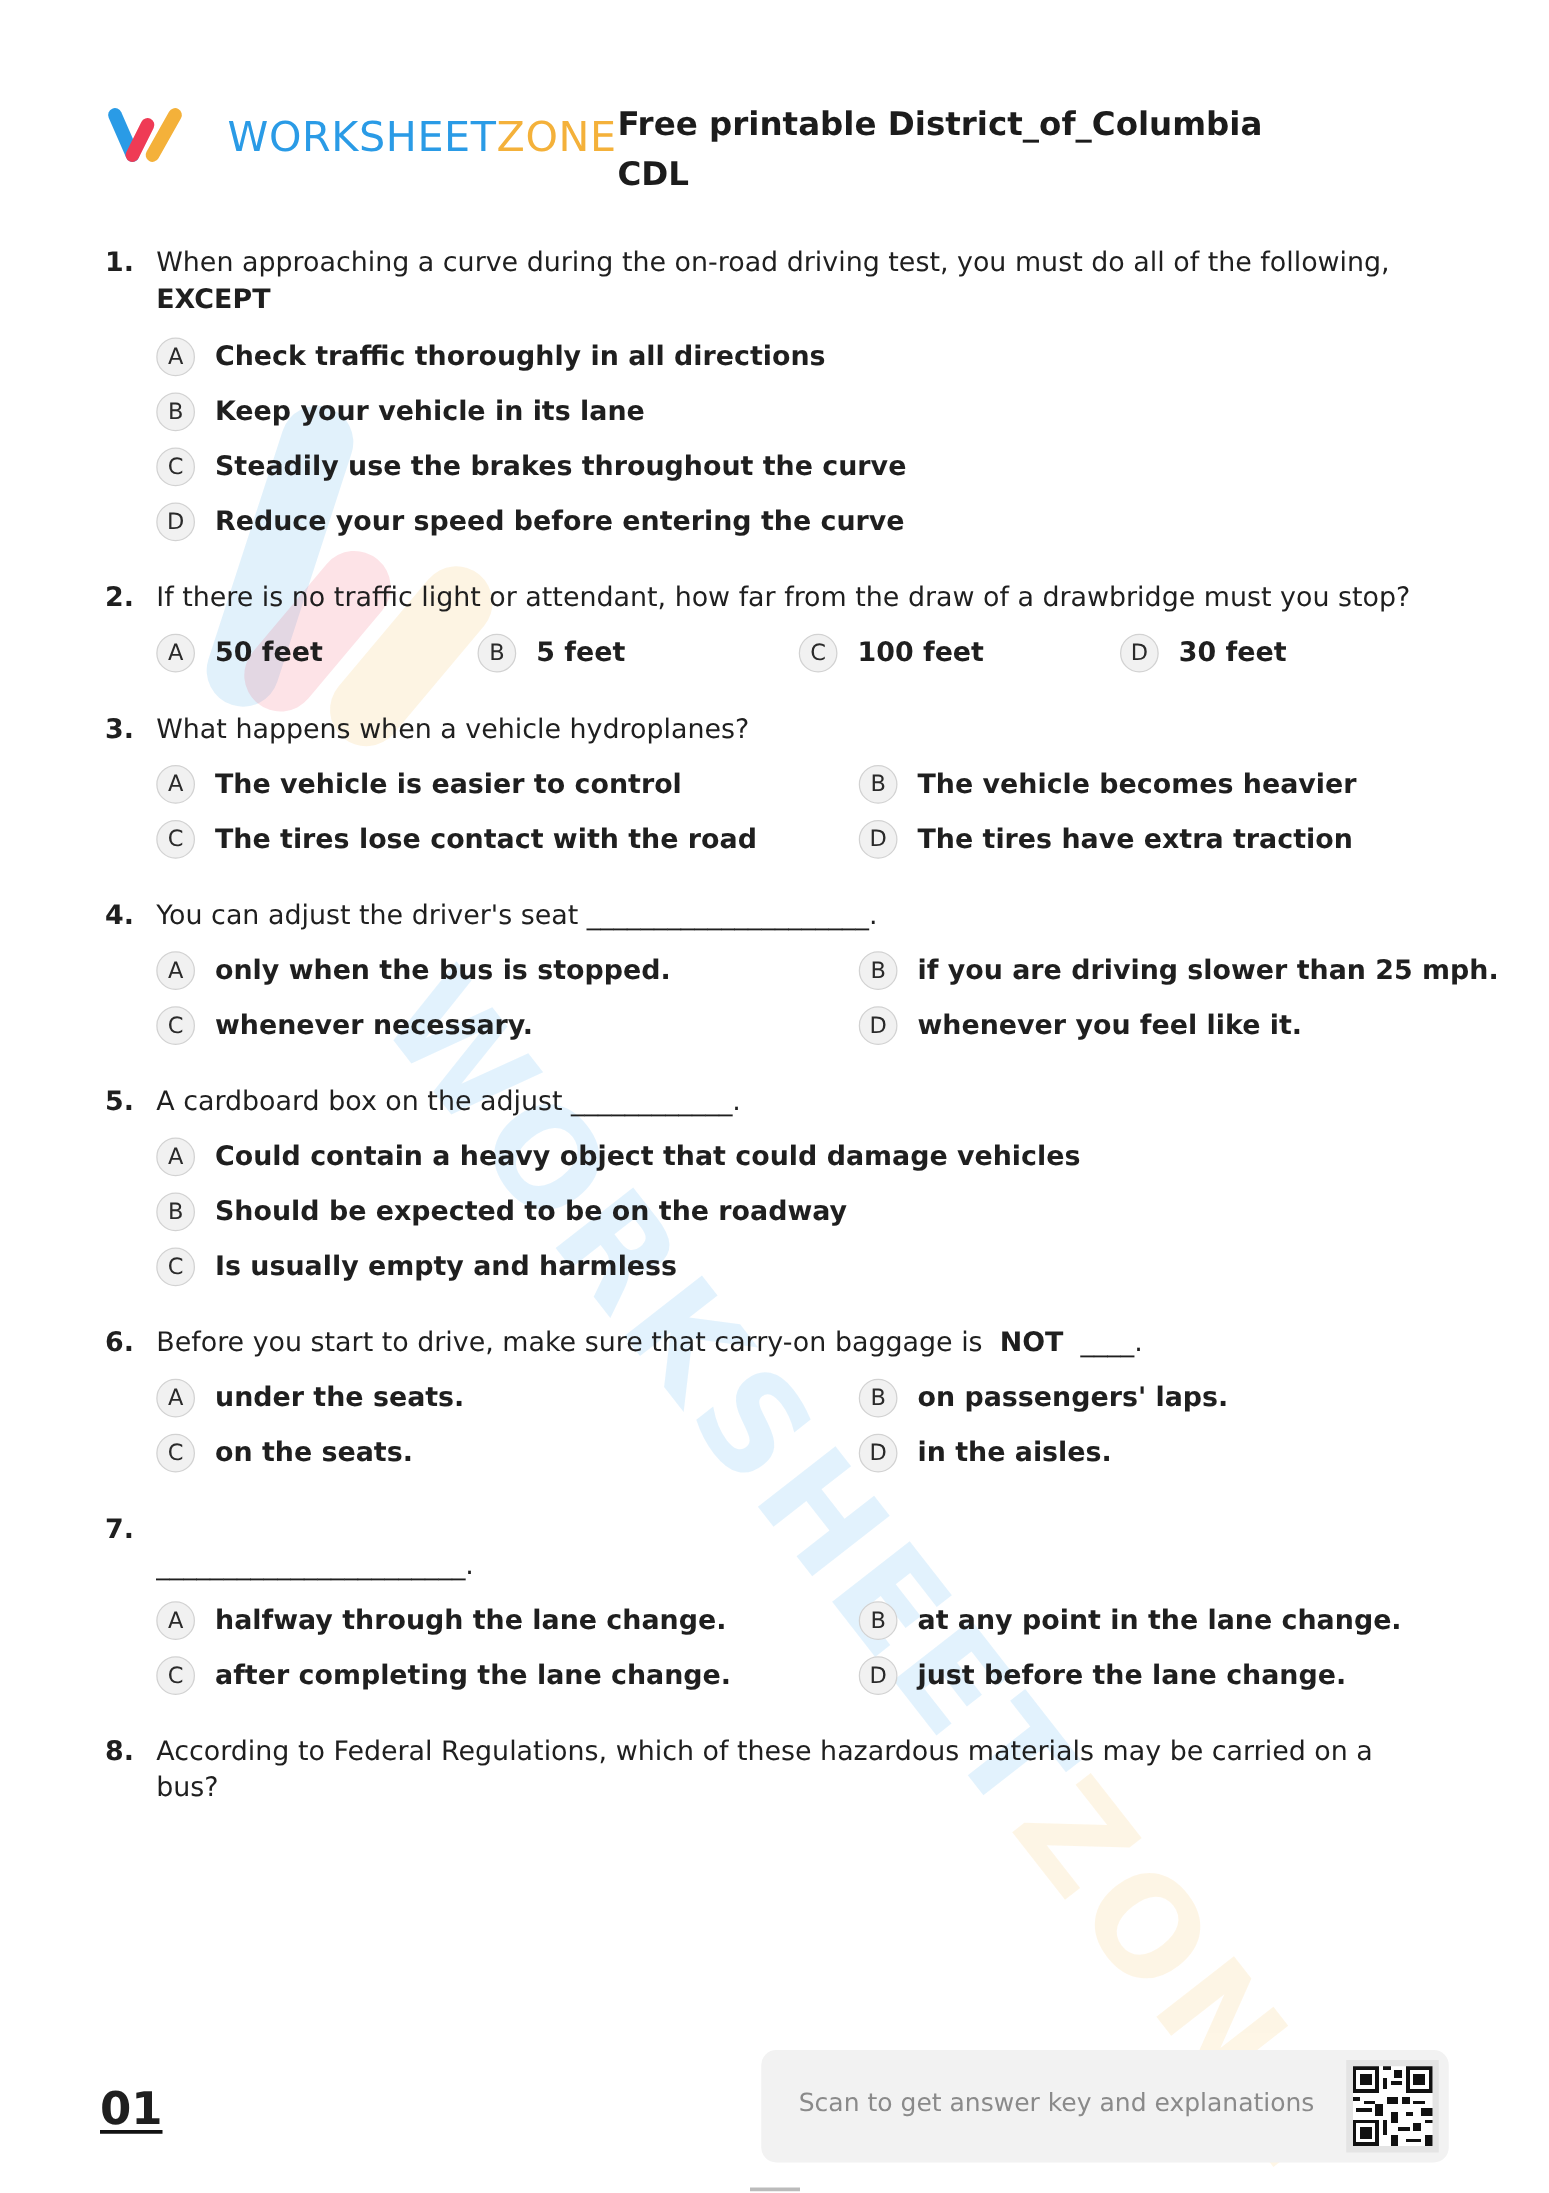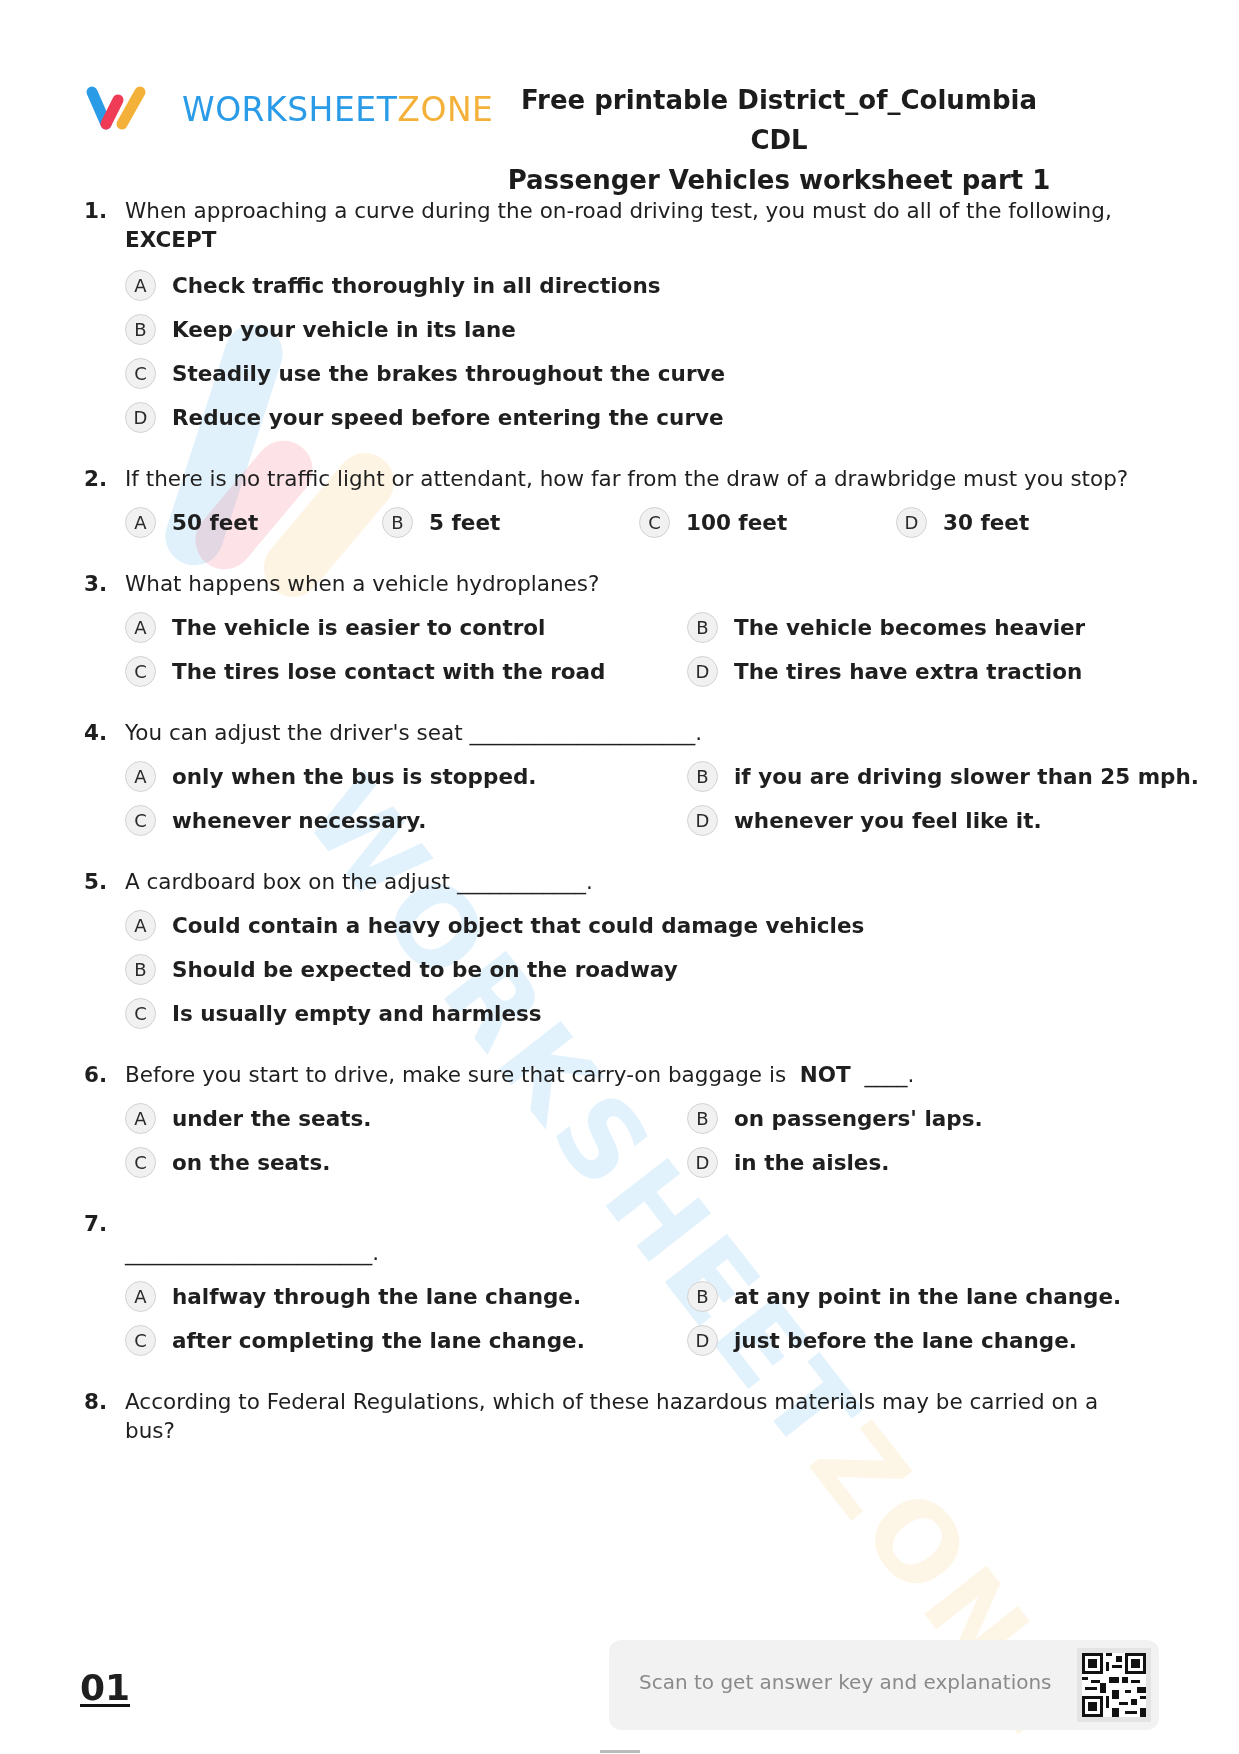--- a/index.html
+++ b/index.html
@@ -12,21 +12,21 @@
   .wm-blue { color: #1e9bf0; }
   .wm-orange { color: #f6b233; }
   .wm-bar { position: absolute; border-radius: 30px; opacity: 0.14; }
 
   .header { position: absolute; left: 84px; top: 80px; width: 1080px; height: 90px; z-index: 1; }
   .logo { position: absolute; left: 0; top: 4px; display: flex; align-items: center; }
   .logo-mark { width: 70px; height: 50px; position: relative; }
   .logo-text { margin-left: 28px; font-size: 33px; font-weight: 500; letter-spacing: 0.5px; }
   .logo-text .w { color: #2a9be6; }
   .logo-text .z { color: #f4b13a; }
-  .title { position: absolute; left: 410px; top: 0; width: 570px; text-align: center; font-size: 26px; font-weight: bold; line-height: 40px; color: #1c1c1c; }
+  .title { position: absolute; left: 410px; top: 0; width: 570px; text-align: left; font-size: 26px; font-weight: bold; line-height: 40px; color: #1c1c1c; }
 
   .questions { position: absolute; left: 84px; top: 196px; width: 1080px; z-index: 1; }
   .question { position: relative; margin-bottom: 30px; }
   .q-head { display: flex; font-size: 21.5px; line-height: 29px; }
   .q-num { width: 41px; font-weight: bold; flex-shrink: 0; }
   .q-text { flex: 1; }
   .q-text b { font-weight: bold; }
   .options { margin-left: 41px; margin-top: 12px; display: grid; row-gap: 10px; }
   .opts-1 { grid-template-columns: 1fr; }
   .opts-2 { grid-template-columns: 562px 1fr; }
@@ -57,21 +57,20 @@
       <svg width="70" height="50" viewBox="0 0 70 50">
         <line x1="8" y1="8" x2="22" y2="40" stroke="#2a9be6" stroke-width="11" stroke-linecap="round"></line>
         <line x1="22" y1="40" x2="34" y2="16" stroke="#ef3b55" stroke-width="11" stroke-linecap="round"></line>
         <line x1="38" y1="40" x2="56" y2="8" stroke="#f4b13a" stroke-width="11" stroke-linecap="round"></line>
       </svg>
     </div>
     <div class="logo-text"><span class="w">WORKSHEET</span><span class="z">ZONE</span></div>
   </div>
   <div class="title">
     <div>Free printable District_of_Columbia CDL</div>
-    <div>Passenger Vehicles worksheet part 1</div>
   </div>
 </div>
 
 <div class="questions">
 
   <div class="question">
     <div class="q-head">
       <span class="q-num">1.</span>
       <span class="q-text"><span>When approaching a curve during the on-road driving test, you must do all of the following,</span><br><b>EXCEPT</b></span>
     </div>

